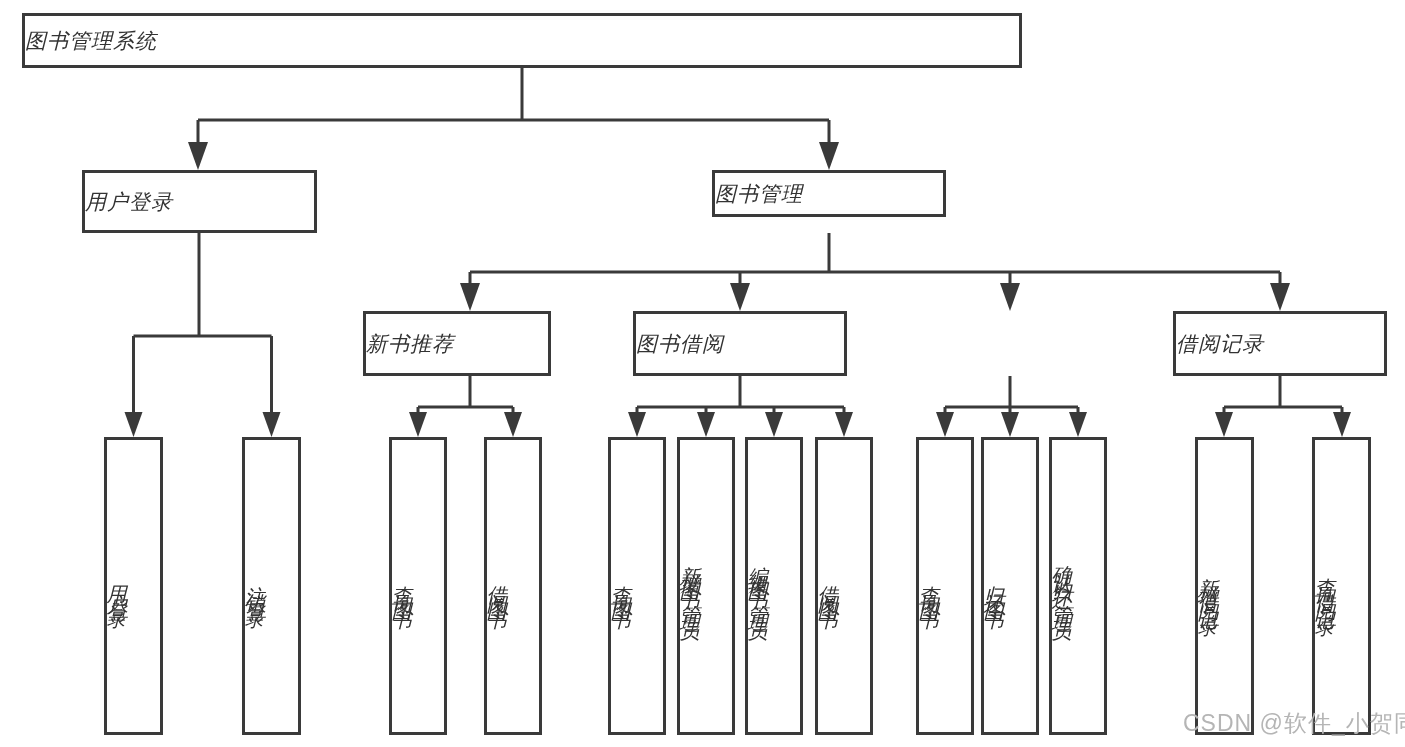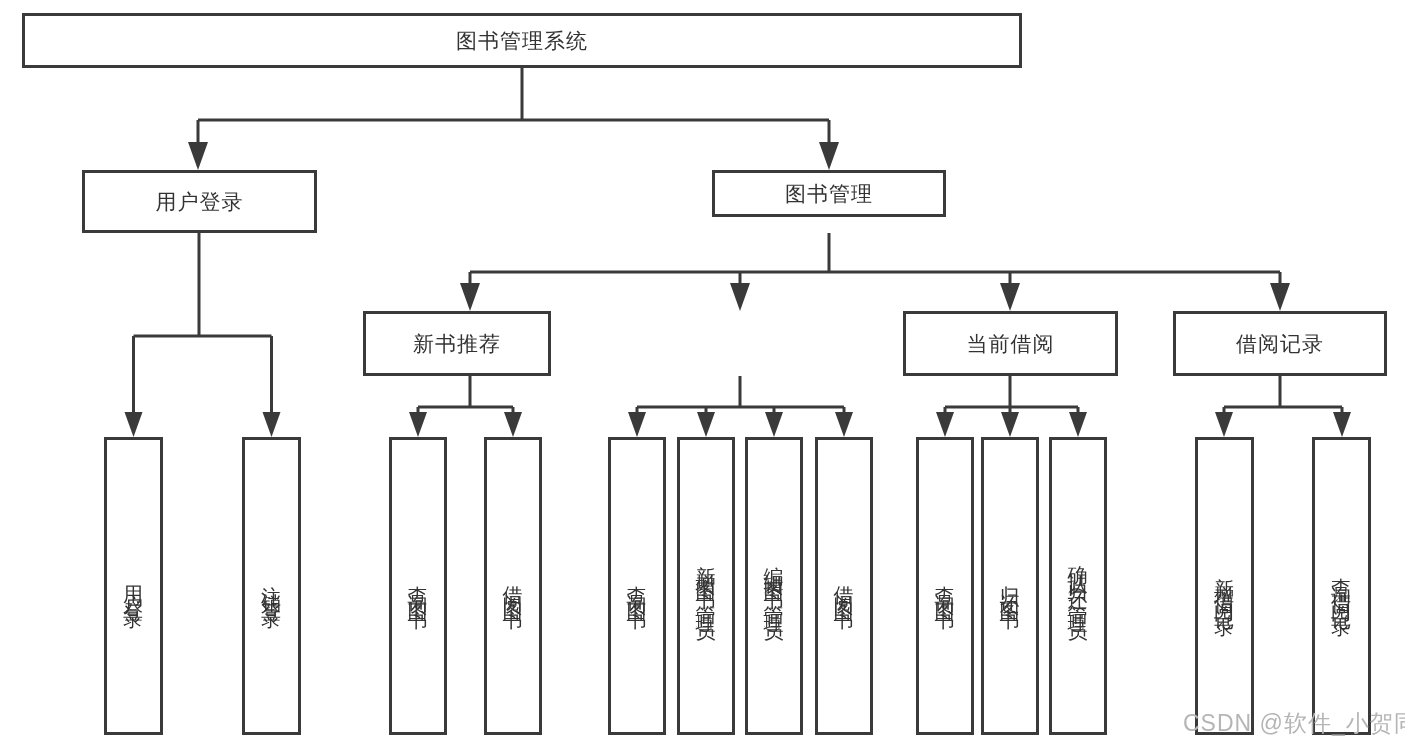--- a/index.html
+++ b/index.html
@@ -23,23 +23,23 @@
     left: 0; top: 0;
     color: var(--line);
     pointer-events: none;
   }
   .box {
     position: absolute;
     background: #ffffff;
     border: 3px solid var(--line);
     display: flex;
     align-items: center;
-    justify-content: center;
     color: var(--text);
     z-index: 2;
+    font-style: italic;
   }
   .box .lbl {
     font-size: 21px;
     letter-spacing: 1px;
     white-space: nowrap;
     color: var(--text);
   }
   .leaf .lbl-v {
     writing-mode: vertical-rl;
     text-orientation: mixed;
@@ -104,22 +104,22 @@
   <div class="box" style="left:82px;top:170px;width:235px;height:63px">
     <span class="lbl">用户登录</span>
   </div>
   <div class="box" style="left:712px;top:170px;width:234px;height:47px">
     <span class="lbl">图书管理</span>
   </div>
 
   <div class="box" style="left:363px;top:311px;width:188px;height:65px">
     <span class="lbl">新书推荐</span>
   </div>
-  <div class="box" style="left:903px;top:311px;width:215px;height:65px">
-    <span class="lbl">当前借阅</span>
+  <div class="box" style="left:633px;top:311px;width:214px;height:65px">
+    <span class="lbl">图书借阅</span>
   </div>
   <div class="box" style="left:1173px;top:311px;width:214px;height:65px">
     <span class="lbl">借阅记录</span>
   </div>
 
   <div class="box leaf" style="left:104px;top:437px;width:59px;height:298px">
     <span class="lbl-v">用户登录</span>
   </div>
   <div class="box leaf" style="left:242px;top:437px;width:59px;height:298px">
     <span class="lbl-v">注销登录</span>

